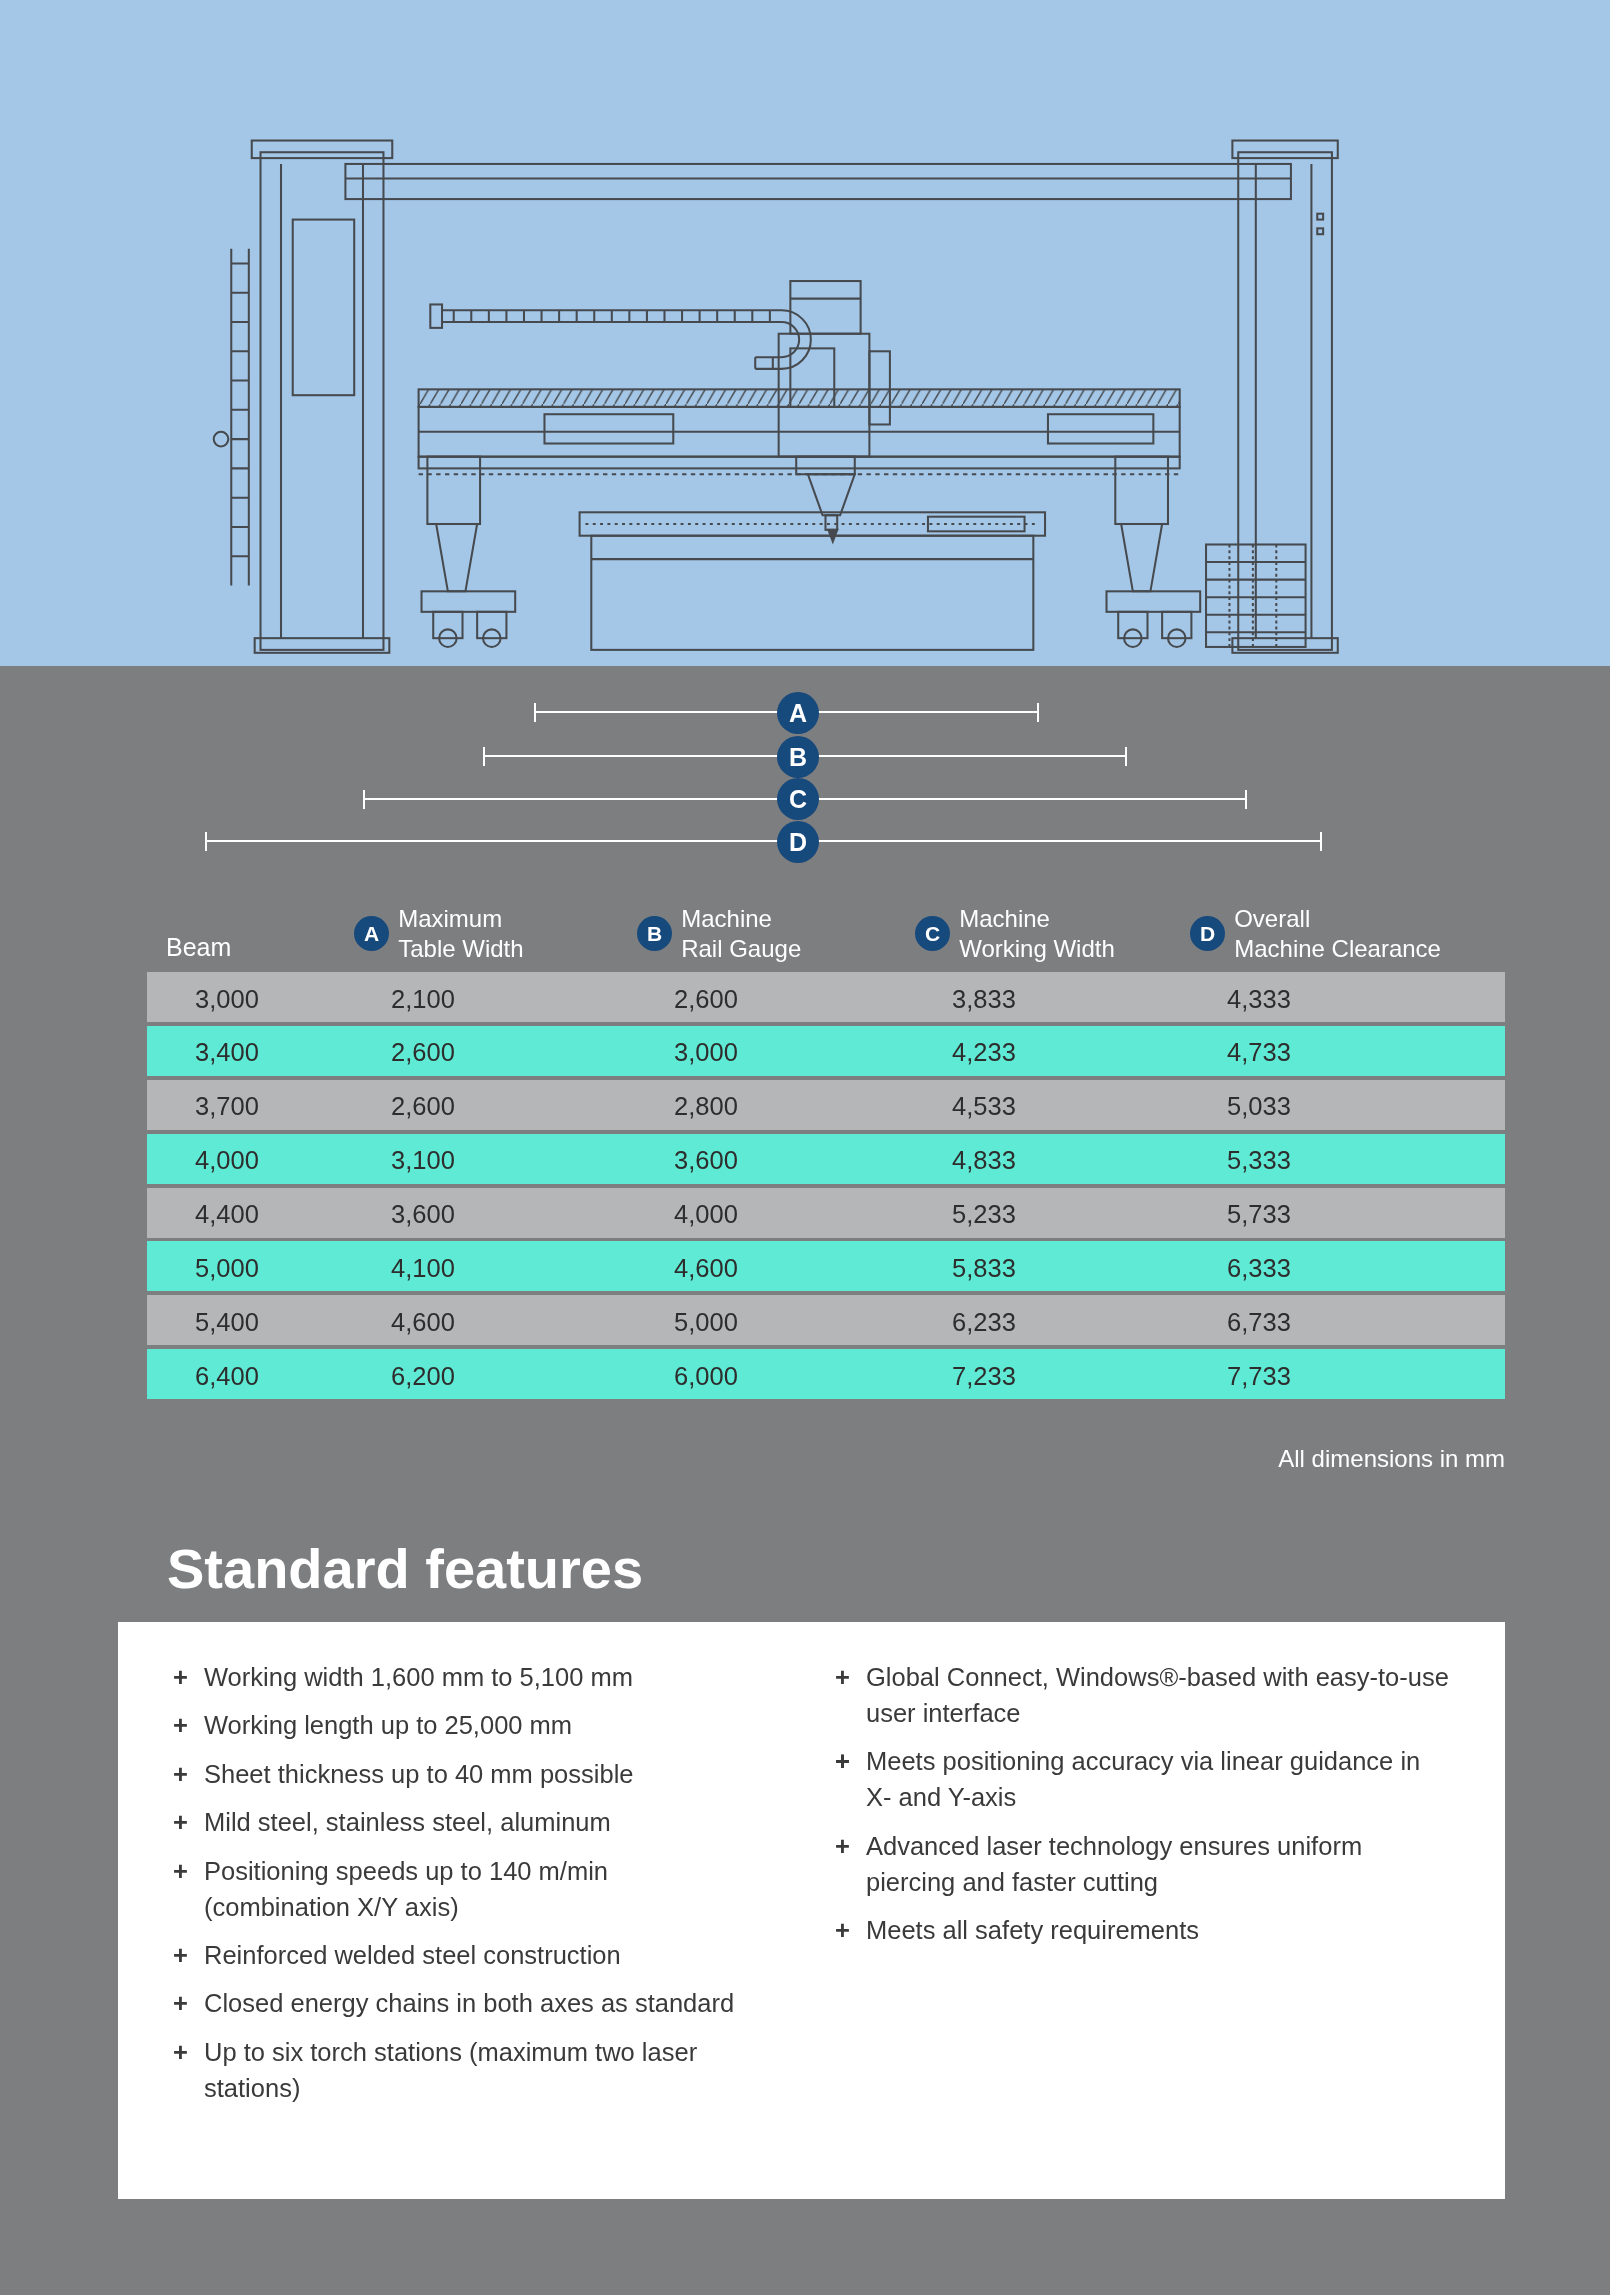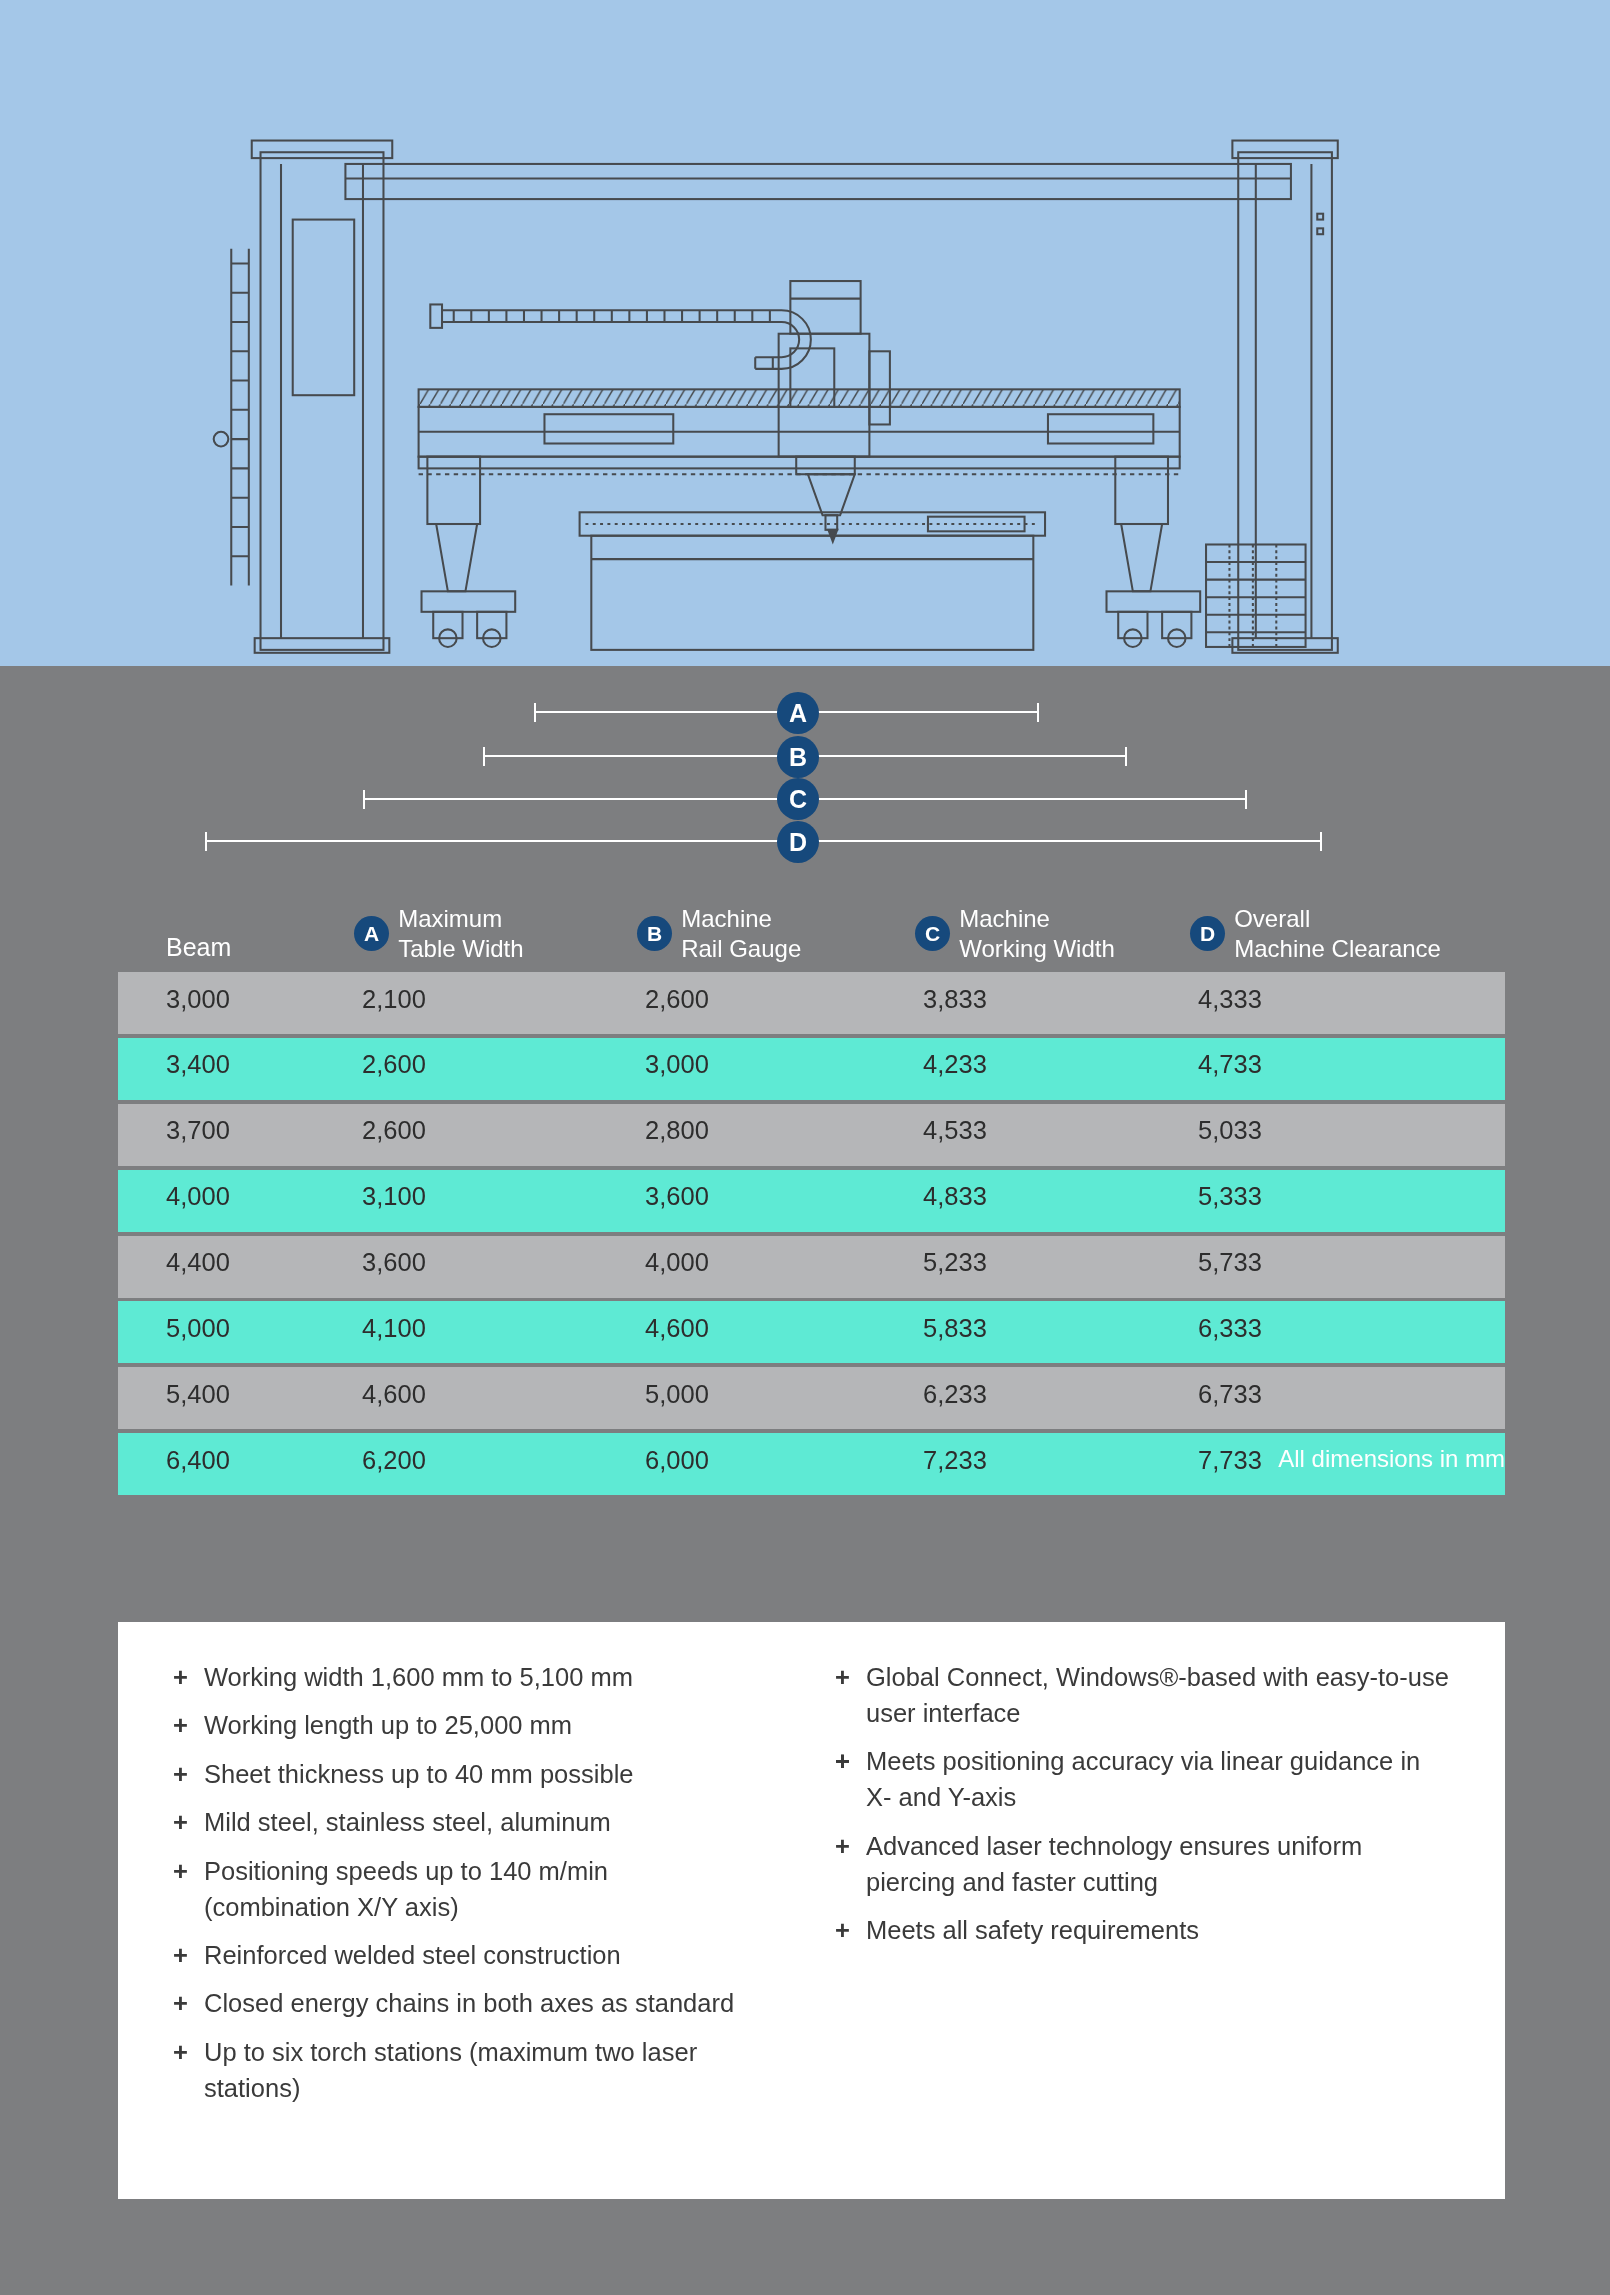--- a/index.html
+++ b/index.html
@@ -38,21 +38,21 @@
 
   
   .thead { position:absolute; left:118px; top:902px; width:1387px; height:63px; color:#ffffff; }
   .hbeam { position:absolute; left:48px; bottom:2.6px; font-size:25px; }
   .hgroup { position:absolute; top:0; height:63px; display:flex; align-items:center; gap:9.2px; }
   .hgA { left:236px; } .hgB { left:519px; } .hgC { left:797px; } .hgD { left:1072px; }
   .badge.small { position:static; width:35px; height:35px; font-size:21px; flex:0 0 35px; }
   .hlabel { font-size:24px; line-height:30px; white-space:pre-line; }
 
   .tbody { position:absolute; left:118px; top:972px; width:1387px; }
-  .trow { position:relative; height:62px; margin-bottom:3.9px; }
+  .trow { position:relative; height:50px; margin-bottom:3.9px;margin-left:29px; }
   .trow.shade { background:#b5b6b8; }
   .trow.plain { background:#5eead4; }
   .tcell { position:absolute; top:0; height:54px; display:flex; align-items:center; font-size:25.5px; color:#2d2d2d; }
   .col0 { left:48px; } .col1 { left:244px; } .col2 { left:527px; } .col3 { left:805px; } .col4 { left:1080px; }
 
   .note { position:absolute; top:1445px; right:105px; color:#ffffff; font-size:24px; }
 
   
   .features-title {
     position:absolute; left:167px; top:1536px; margin:0;
@@ -263,20 +263,21 @@
         <div class="tcell col0">6,400</div>
         <div class="tcell col1">6,200</div>
         <div class="tcell col2">6,000</div>
         <div class="tcell col3">7,233</div>
         <div class="tcell col4">7,733</div>
       </div>
     </div>
 
   <div class="note">All dimensions in mm</div>
 
+  <h1 class="features-title">Standard features</h1>
   <div class="panel">
     <ul class="fcol leftcol">
         <li><span class="plus">+</span><span class="txt">Working width 1,600 mm to 5,100 mm</span></li>
         <li><span class="plus">+</span><span class="txt">Working length up to 25,000 mm</span></li>
         <li><span class="plus">+</span><span class="txt">Sheet thickness up to 40 mm possible</span></li>
         <li><span class="plus">+</span><span class="txt">Mild steel, stainless steel, aluminum</span></li>
         <li><span class="plus">+</span><span class="txt">Positioning speeds up to 140 m/min
 (combination X/Y axis)</span></li>
         <li><span class="plus">+</span><span class="txt">Reinforced welded steel construction</span></li>
         <li><span class="plus">+</span><span class="txt">Closed energy chains in both axes as standard</span></li>

